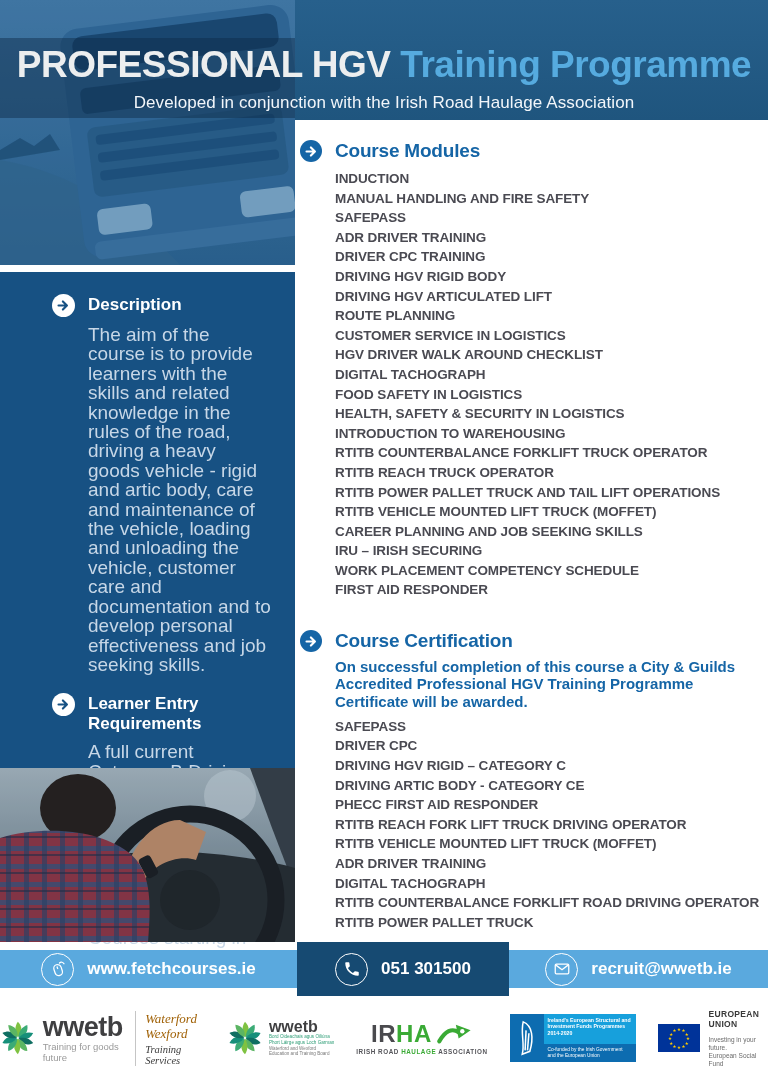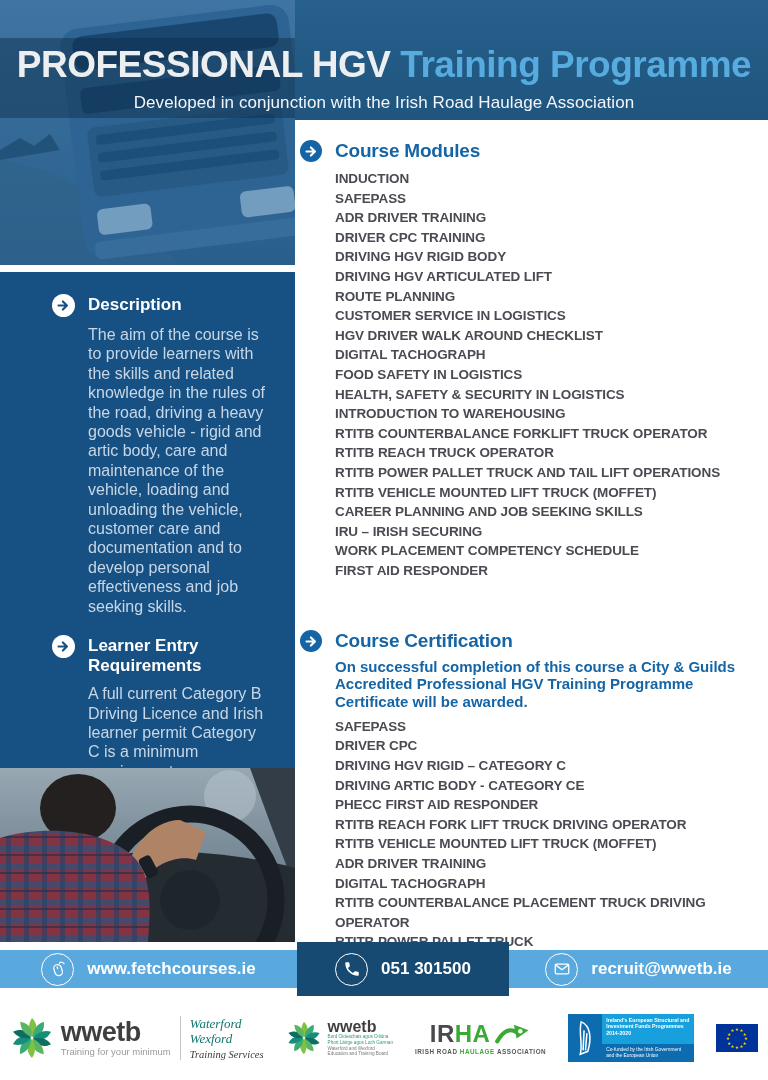--- a/index.html
+++ b/index.html
@@ -21,21 +21,21 @@
   
   .panel { position:absolute; left:0; top:272px; width:295px; height:496px; background:#175183;
       padding:22px 24px 0 52px; }
   .psec { margin-bottom:19px; }
   .psec-head { display:flex; gap:13px; align-items:flex-start; }
   .bullet { width:23px; height:23px; border-radius:50%; flex:0 0 23px; display:flex; align-items:center; justify-content:center; }
   .bullet svg { width:15px; height:15px; display:block; }
   .bullet.light { background:#ffffff; }
   .bullet.dark { background:#1565a6; width:22px; height:22px; flex-basis:22px; }
   .psec-title { color:#ffffff; font-size:17px; font-weight:bold; line-height:20px; margin-top:1px; }
-  .psec-body { margin:8px 0 0 36px; color:#c7d7e7; font-size:16px; line-height:19.4px; }
+  .psec-body { margin:8px 0 0 36px; color:#c7d7e7; font-size:19px; line-height:19.4px; }
 
   
   .photo { position:absolute; left:0; top:768px; width:295px; height:174px; overflow:hidden; }
 
   
   .modules { position:absolute; left:300px; top:140px; width:462px; }
   .cert { position:absolute; left:300px; top:630px; width:465px; }
   .sec-head { display:flex; gap:13px; align-items:flex-end; }
   .sec-title { color:#1565a6; font-size:19px; font-weight:bold; letter-spacing:-0.2px; }
   .item-list { list-style:none; margin:7px 0 0 35px; }
@@ -51,21 +51,21 @@
   .cicon { width:33px; height:33px; border-radius:50%; border:1.6px solid #fff; display:flex; align-items:center; justify-content:center; flex:0 0 33px; }
   .cicon svg { width:18px; height:18px; display:block; }
 
   
   .logos { position:absolute; left:0; top:996px; width:768px; height:84px; background:#fff;
       display:flex; align-items:center; justify-content:center; gap:22px; }
   .logo { display:flex; align-items:center; }
   .wwetb-name { font-size:27px; font-weight:bold; color:#3f3f41; letter-spacing:-0.5px; line-height:26px; }
   .wwetb-tag { font-size:9.5px; color:#9a9a9a; margin-top:1px; }
   .wwetb-services { border-left:1px solid #c5c5c5; margin-left:9px; padding-left:9px; }
-  .wwetb-services .wx { font-family:"Liberation Serif", serif; font-style:italic; font-size:13px; color:#0f766e; line-height:15px; }
+  .wwetb-services .wx { font-family:"Liberation Serif", serif; font-style:italic; font-size:13px; color:#a16207; line-height:15px; }
   .wwetb-services .ts { font-family:"Liberation Serif", serif; font-style:italic; font-size:10.5px; color:#3a3a3a; margin-top:3px; }
   .wwetb2-name { font-size:16px; font-weight:bold; color:#3f3f41; line-height:15px; }
   .wwetb2-line { font-size:4.6px; line-height:5.6px; white-space:nowrap; }
   .wwetb2-line.ga { color:#2f9e77; }
   .wwetb2-line.en { color:#7a7a7a; }
   .irha { flex-direction:column; justify-content:center; }
   .irha-row { display:flex; align-items:center; gap:3px; }
   .irha-name { font-size:24px; font-weight:bold; letter-spacing:0.5px; line-height:24px; }
   .irha-ir { color:#4a4a4e; } .irha-ha { color:#3aaa35; }
   .irha-sub { font-size:6.3px; font-weight:bold; color:#55555a; letter-spacing:0.55px; margin-top:2px; white-space:nowrap; }
@@ -195,20 +195,21 @@
     <div class="sec-head">
       <span class="bullet dark">
         <svg viewBox="0 0 24 24">
             <path d="M4 12h13M11 5.5l6.5 6.5-6.5 6.5" stroke="#ffffff" stroke-width="3.4" fill="none" stroke-linecap="round" stroke-linejoin="round"></path>
           </svg>
       </span>
       <div class="sec-title">Course Modules</div>
     </div>
     <ul class="item-list">
         <li>INDUCTION</li>
+        <li>MANUAL HANDLING AND FIRE SAFETY</li>
         <li>SAFEPASS</li>
         <li>ADR DRIVER TRAINING</li>
         <li>DRIVER CPC TRAINING</li>
         <li>DRIVING HGV RIGID BODY</li>
         <li>DRIVING HGV ARTICULATED LIFT</li>
         <li>ROUTE PLANNING</li>
         <li>CUSTOMER SERVICE IN LOGISTICS</li>
         <li>HGV DRIVER WALK AROUND CHECKLIST</li>
         <li>DIGITAL TACHOGRAPH</li>
         <li>FOOD SAFETY IN LOGISTICS</li>
@@ -238,21 +239,21 @@
     <ul class="item-list">
         <li>SAFEPASS</li>
         <li>DRIVER CPC</li>
         <li>DRIVING HGV RIGID – CATEGORY C</li>
         <li>DRIVING ARTIC BODY - CATEGORY CE</li>
         <li>PHECC FIRST AID RESPONDER</li>
         <li>RTITB REACH FORK LIFT TRUCK DRIVING OPERATOR</li>
         <li>RTITB VEHICLE MOUNTED LIFT TRUCK (MOFFET)</li>
         <li>ADR DRIVER TRAINING</li>
         <li>DIGITAL TACHOGRAPH</li>
-        <li>RTITB COUNTERBALANCE PLACEMENT TRUCK DRIVING OPERATOR</li>
+        <li>RTITB COUNTERBALANCE FORKLIFT ROAD DRIVING OPERATOR</li>
         <li>RTITB POWER PALLET TRUCK</li>
       </ul>
   </div>
 
   <div class="footer">
     <div class="fseg fseg-web">
       <span class="cicon">
         <svg viewBox="0 0 24 24" fill="none" stroke="#fff" stroke-width="1.7">
           <g transform="rotate(-18 12 13)">
             <rect x="7" y="6" width="10" height="15" rx="5"></rect>
@@ -294,21 +295,21 @@
           <path transform="rotate(144 22 22)" d="M22 2 C28 8 28 15 22 21 C18 14 18 8 22 2 Z" fill="#5bb563"></path>
           <path transform="rotate(180 22 22)" d="M22 2 C28 8 28 15 22 21 C18 14 18 8 22 2 Z" fill="#7fc241"></path>
           <path transform="rotate(216 22 22)" d="M22 2 C28 8 28 15 22 21 C18 14 18 8 22 2 Z" fill="#3bab76"></path>
           <path transform="rotate(252 22 22)" d="M22 2 C28 8 28 15 22 21 C18 14 18 8 22 2 Z" fill="#168f7a"></path>
           <path transform="rotate(288 22 22)" d="M22 2 C28 8 28 15 22 21 C18 14 18 8 22 2 Z" fill="#0f6e62"></path>
           <path transform="rotate(324 22 22)" d="M22 2 C28 8 28 15 22 21 C18 14 18 8 22 2 Z" fill="#5bb563"></path>
         </g>
       </svg>
       <div style="margin-left:7px;">
         <div class="wwetb-name">wwetb</div>
-        <div class="wwetb-tag">Training for your minimum</div>
+        <div class="wwetb-tag">Training for goods future</div>
       </div>
       <div class="wwetb-services">
         <div class="wx">Waterford</div>
         <div class="wx">Wexford</div>
         <div class="ts">Training Services</div>
       </div>
     </div>
 
     <div class="logo">
       <svg width="36" height="36" viewBox="0 0 44 44">
@@ -375,16 +376,21 @@
               <text x="25.5" y="23.8">★</text>
             <text x="21" y="25">★</text>
               <text x="16.5" y="23.8">★</text>
               <text x="13.2" y="20.5">★</text>
             <text x="12" y="16">★</text>
               <text x="13.2" y="11.5">★</text>
               <text x="16.5" y="8.2">★</text>
           </g>
         </svg>
       </div>
+      <div class="eu-col">
+        <div class="eu-title">EUROPEAN UNION</div>
+        <div class="eu-line first">Investing in your future.</div>
+        <div class="eu-line">European Social Fund</div>
+      </div>
     </div>
 
   </div>
 </div>
 
 </body></html>

